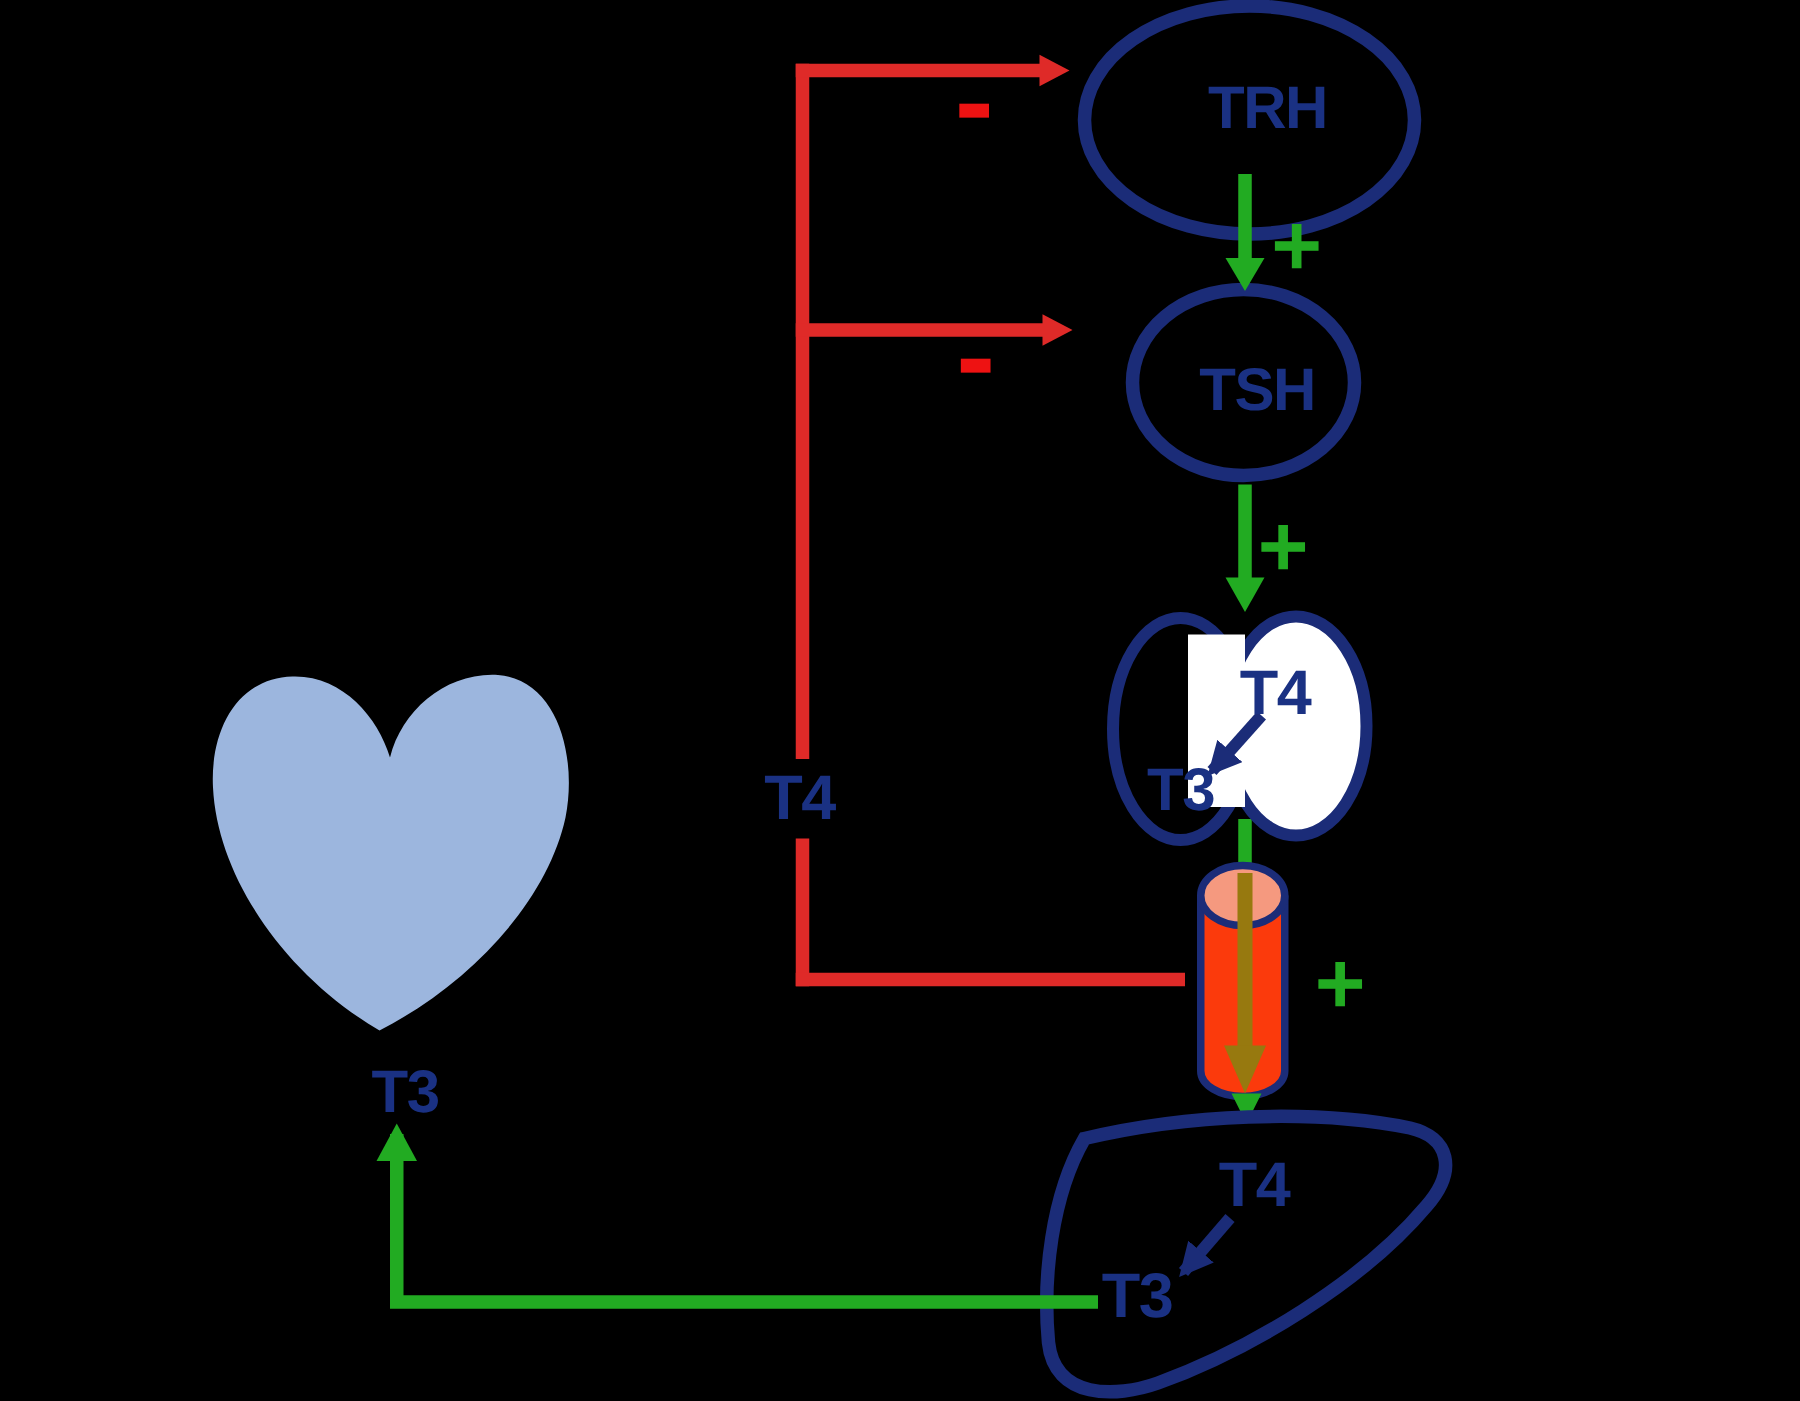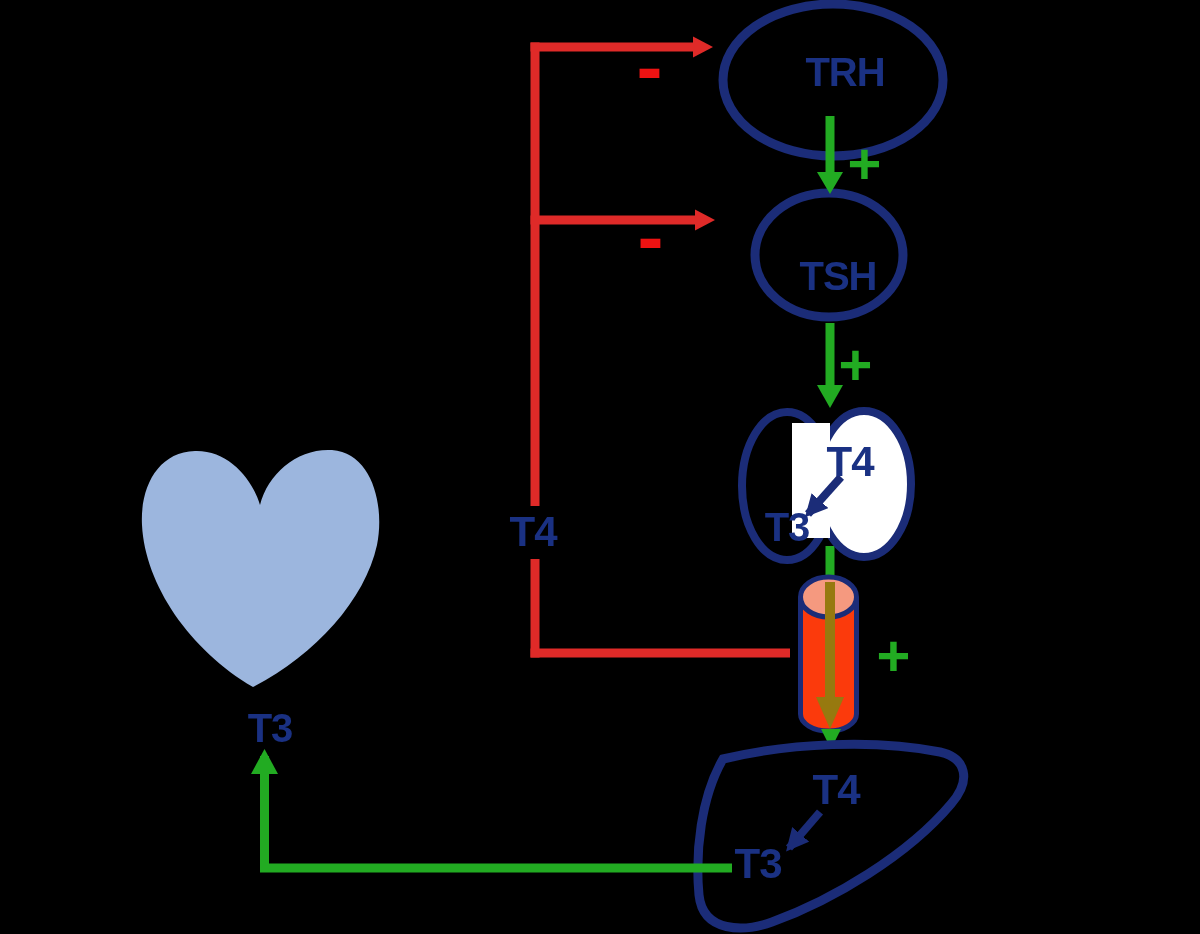--- a/index.html
+++ b/index.html
@@ -107,21 +107,21 @@
 
     <path d="M260 505 C252 478 228 450 195 451 C158 452 140 487 142 525
              C145 585 190 650 253 687 C315 655 365 600 377 545
              C385 505 372 453 332 450 C298 448 268 473 260 505 Z" class="fill-heart"></path>
 
     <line x1="841" y1="477" x2="808" y2="514" class="stroke-navy" stroke-width="8" marker-end="url(#navyhead)"></line>
     <line x1="820" y1="812" x2="789" y2="848" class="stroke-navy" stroke-width="8" marker-end="url(#navyhead)"></line>
   </svg>
 
   <div class="lbl navy-text" style="left:845px;top:72px;font-size:40px">TRH</div>
-  <div class="lbl navy-text" style="left:838px;top:276px;font-size:40px">TSH</div>
+  <div class="lbl navy-text" style="left:838px;top:260px;font-size:40px">TSH</div>
   <div class="lbl navy-text" style="left:850px;top:462px;font-size:42px">T4</div>
   <div class="lbl navy-text" style="left:787px;top:527px;font-size:40px">T3</div>
   <div class="lbl navy-text" style="left:533px;top:532px;font-size:42px">T4</div>
   <div class="lbl navy-text" style="left:270px;top:728px;font-size:40px">T3</div>
   <div class="lbl navy-text" style="left:836px;top:790px;font-size:42px">T4</div>
   <div class="lbl navy-text" style="left:758px;top:864px;font-size:42px">T3</div>
 
   <div class="lbl green-text" style="left:864px;top:164px;font-size:58px">+</div>
   <div class="lbl green-text" style="left:855px;top:365px;font-size:58px">+</div>
   <div class="lbl green-text" style="left:893px;top:656px;font-size:58px">+</div>

